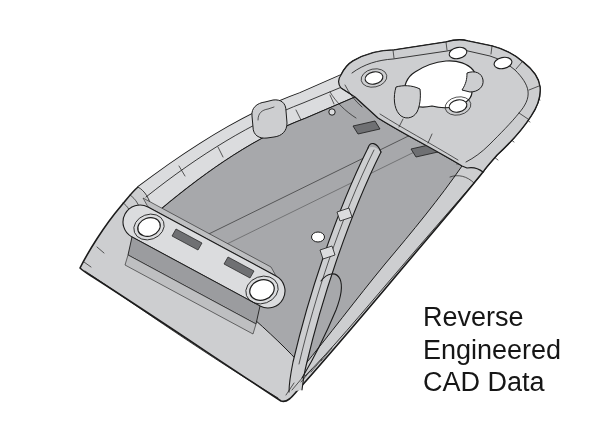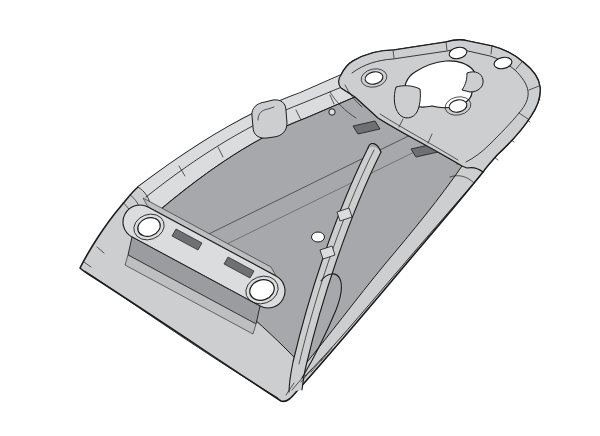--- a/index.html
+++ b/index.html
@@ -179,14 +179,19 @@
         <ellipse cx="458" cy="106" rx="9" ry="6" fill="var(--hole)" stroke="var(--line)" stroke-width="1.1"></ellipse>
       </g>
 
       <path class="ln8" d="M 341,88 L 352,95"></path>
       <path class="ln0" d="M 330,92 C 336,102 345,111 356,118"></path>
       <path class="ln0" d="M 345,85 C 349,93 355,101 362,107"></path>
       <circle cx="332" cy="112" r="3.2" fill="var(--highlight)" stroke="var(--line)" stroke-width="1"></circle>
     </g>
   </svg>
 
+  <div class="caption">
+    <div>Reverse</div>
+    <div>Engineered</div>
+    <div>CAD Data</div>
+  </div>
 
 </div>
 
 </body></html>

